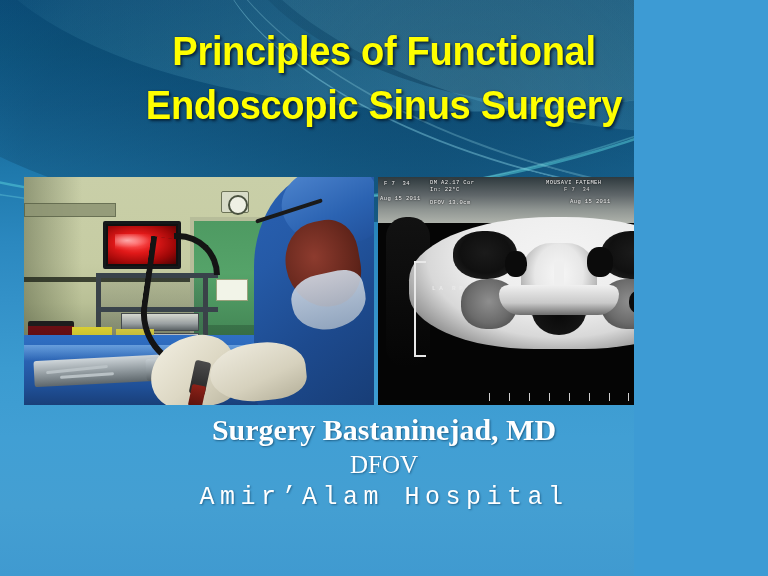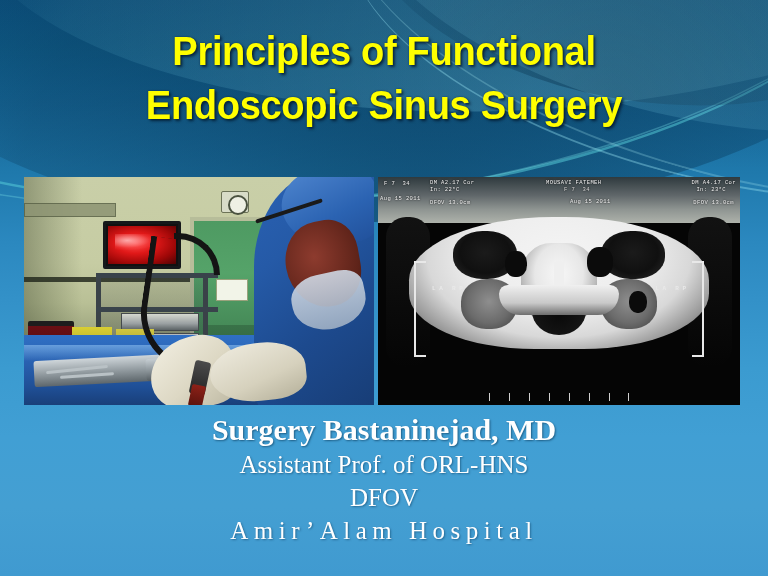--- a/index.html
+++ b/index.html
@@ -4,21 +4,21 @@
 <style>
   * { margin:0; padding:0; box-sizing:border-box; }
   html,body { width:768px; height:576px; overflow:hidden; }
   body {
     font-family: "Liberation Sans", sans-serif;
     background:#3d9bd4;
   }
 
   #slide {
     position:relative;
-    width:768px;
+    width:634px;
     height:576px;
     overflow:hidden;
     background: linear-gradient(to bottom,
         #0d5a8c 0%,
         #10618f 8%,
         #17699a 18%,
         #1f79ac 30%,
         #2b88bf 42%,
         #3391c8 52%,
         #3b9bd0 64%,
@@ -382,20 +382,21 @@
     font-size:25px; line-height:33px;
     text-shadow: 1px 1px 2px rgba(0,40,70,0.45);
   }
   #byline .org {
     font-size:25px; line-height:33px;
     text-shadow: 1px 1px 2px rgba(0,40,70,0.45);
   }
   #byline .hospital {
     font-size:25px; line-height:34px; letter-spacing:5.5px;
     text-shadow: 1px 1px 2px rgba(0,40,70,0.45);
+    font-family: Liberation Mono, monospace;
   }
 </style>
 </head>
 <body>
 
 <div id="slide">
 
   <div class="deco topveil"></div>
   <div class="deco swoosh-dark"></div>
   <div class="deco swoosh-light"></div>
@@ -518,18 +519,17 @@
           <i style="left:80px;"></i>
           <i style="left:100px;"></i>
         <i style="left:120px;"></i>
           <i style="left:139px;"></i>
       </div>
     </div>
   </div>
 
   <div id="byline">
     <div class="name">Surgery Bastaninejad, MD</div>
-    <div class="role">Assistant Prof. of ORL-HNS</div>
     <div class="org">DFOV</div>
     <div class="hospital">Amir’Alam  Hospital</div>
   </div>
 
 </div>
 
 </body></html>

